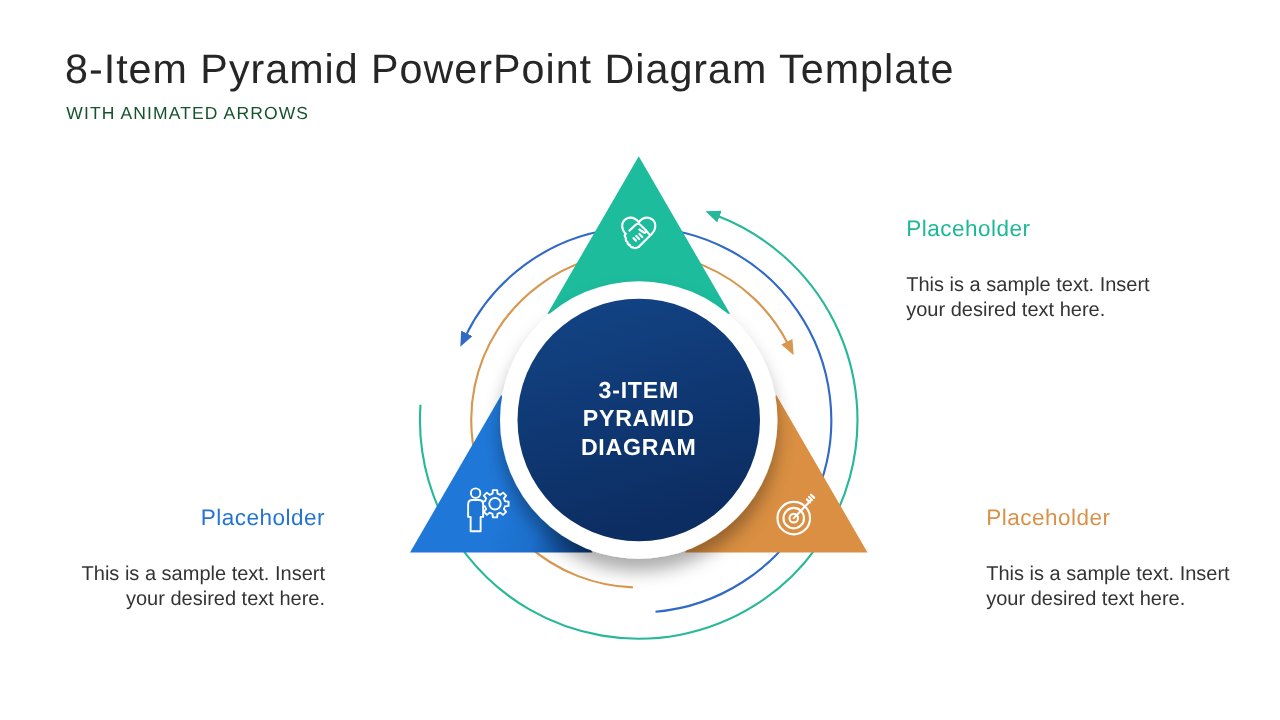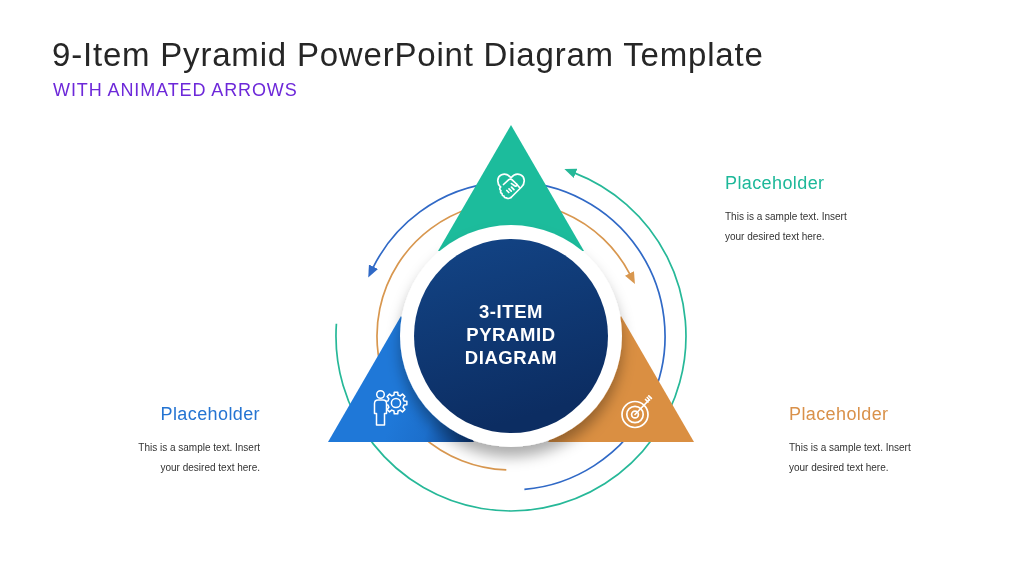--- a/index.html
+++ b/index.html
@@ -18,24 +18,24 @@
     font-size: 33px;
     line-height: 33px;
     letter-spacing: 0.8px;
     color: #262626;
     white-space: nowrap;
   }
   .subtitle {
     position: absolute;
     left: 53px;
     top: 82px;
-    font-size: 18px;
+    font-size: 14px;
     line-height: 16.5px;
     letter-spacing: 0.9px;
-    color: #6d28d9;
+    color: #14532d;
     white-space: nowrap;
     text-align: right;
   }
   .diagram {
     position: absolute;
     left: 0; top: 0;
     width: 1024px; height: 576px;
   }
   .block {
     position: absolute;
@@ -43,43 +43,43 @@
   }
   .block.left { text-align: right; }
   .block .heading {
     font-size: 18px;
     line-height: 18px;
     font-weight: normal;
     letter-spacing: 0.4px;
     white-space: nowrap;
   }
   .block .body {
-    margin-top: 15px;
-    font-size: 10px;
+    margin-top: 27px;
+    font-size: 16px;
     line-height: 20px;
     color: #333333;
     white-space: nowrap;
   }
   .heading.teal { color: #1DB899; }
   .heading.blue { color: #2474D2; }
   .heading.orange { color: #D9914A; }
   .center-text {
     font-family: "Liberation Sans", sans-serif;
     font-weight: bold;
     font-size: 18.5px;
     letter-spacing: 0.6px;
     fill: #ffffff;
   }
 </style>
 </head>
 <body>
 
 <div class="slide">
 
-  <div class="title">9-Item Pyramid PowerPoint Diagram Template</div>
+  <div class="title">8-Item Pyramid PowerPoint Diagram Template</div>
   <div class="subtitle">WITH ANIMATED ARROWS</div>
 
   <svg class="diagram" width="1024" height="576" viewBox="0 0 1024 576" xmlns="http://www.w3.org/2000/svg">
     <defs>
       <marker id="mk-teal" viewBox="0 0 12 10" refX="2" refY="5" markerWidth="12" markerHeight="10" markerUnits="userSpaceOnUse" orient="auto">
         <path d="M0,0 L12,5 L0,10 z" fill="#26B898"></path>
       </marker>
       <marker id="mk-blue" viewBox="0 0 12 10" refX="2" refY="5" markerWidth="12" markerHeight="10" markerUnits="userSpaceOnUse" orient="auto">
         <path d="M0,0 L12,5 L0,10 z" fill="#3069C6"></path>
       </marker>

